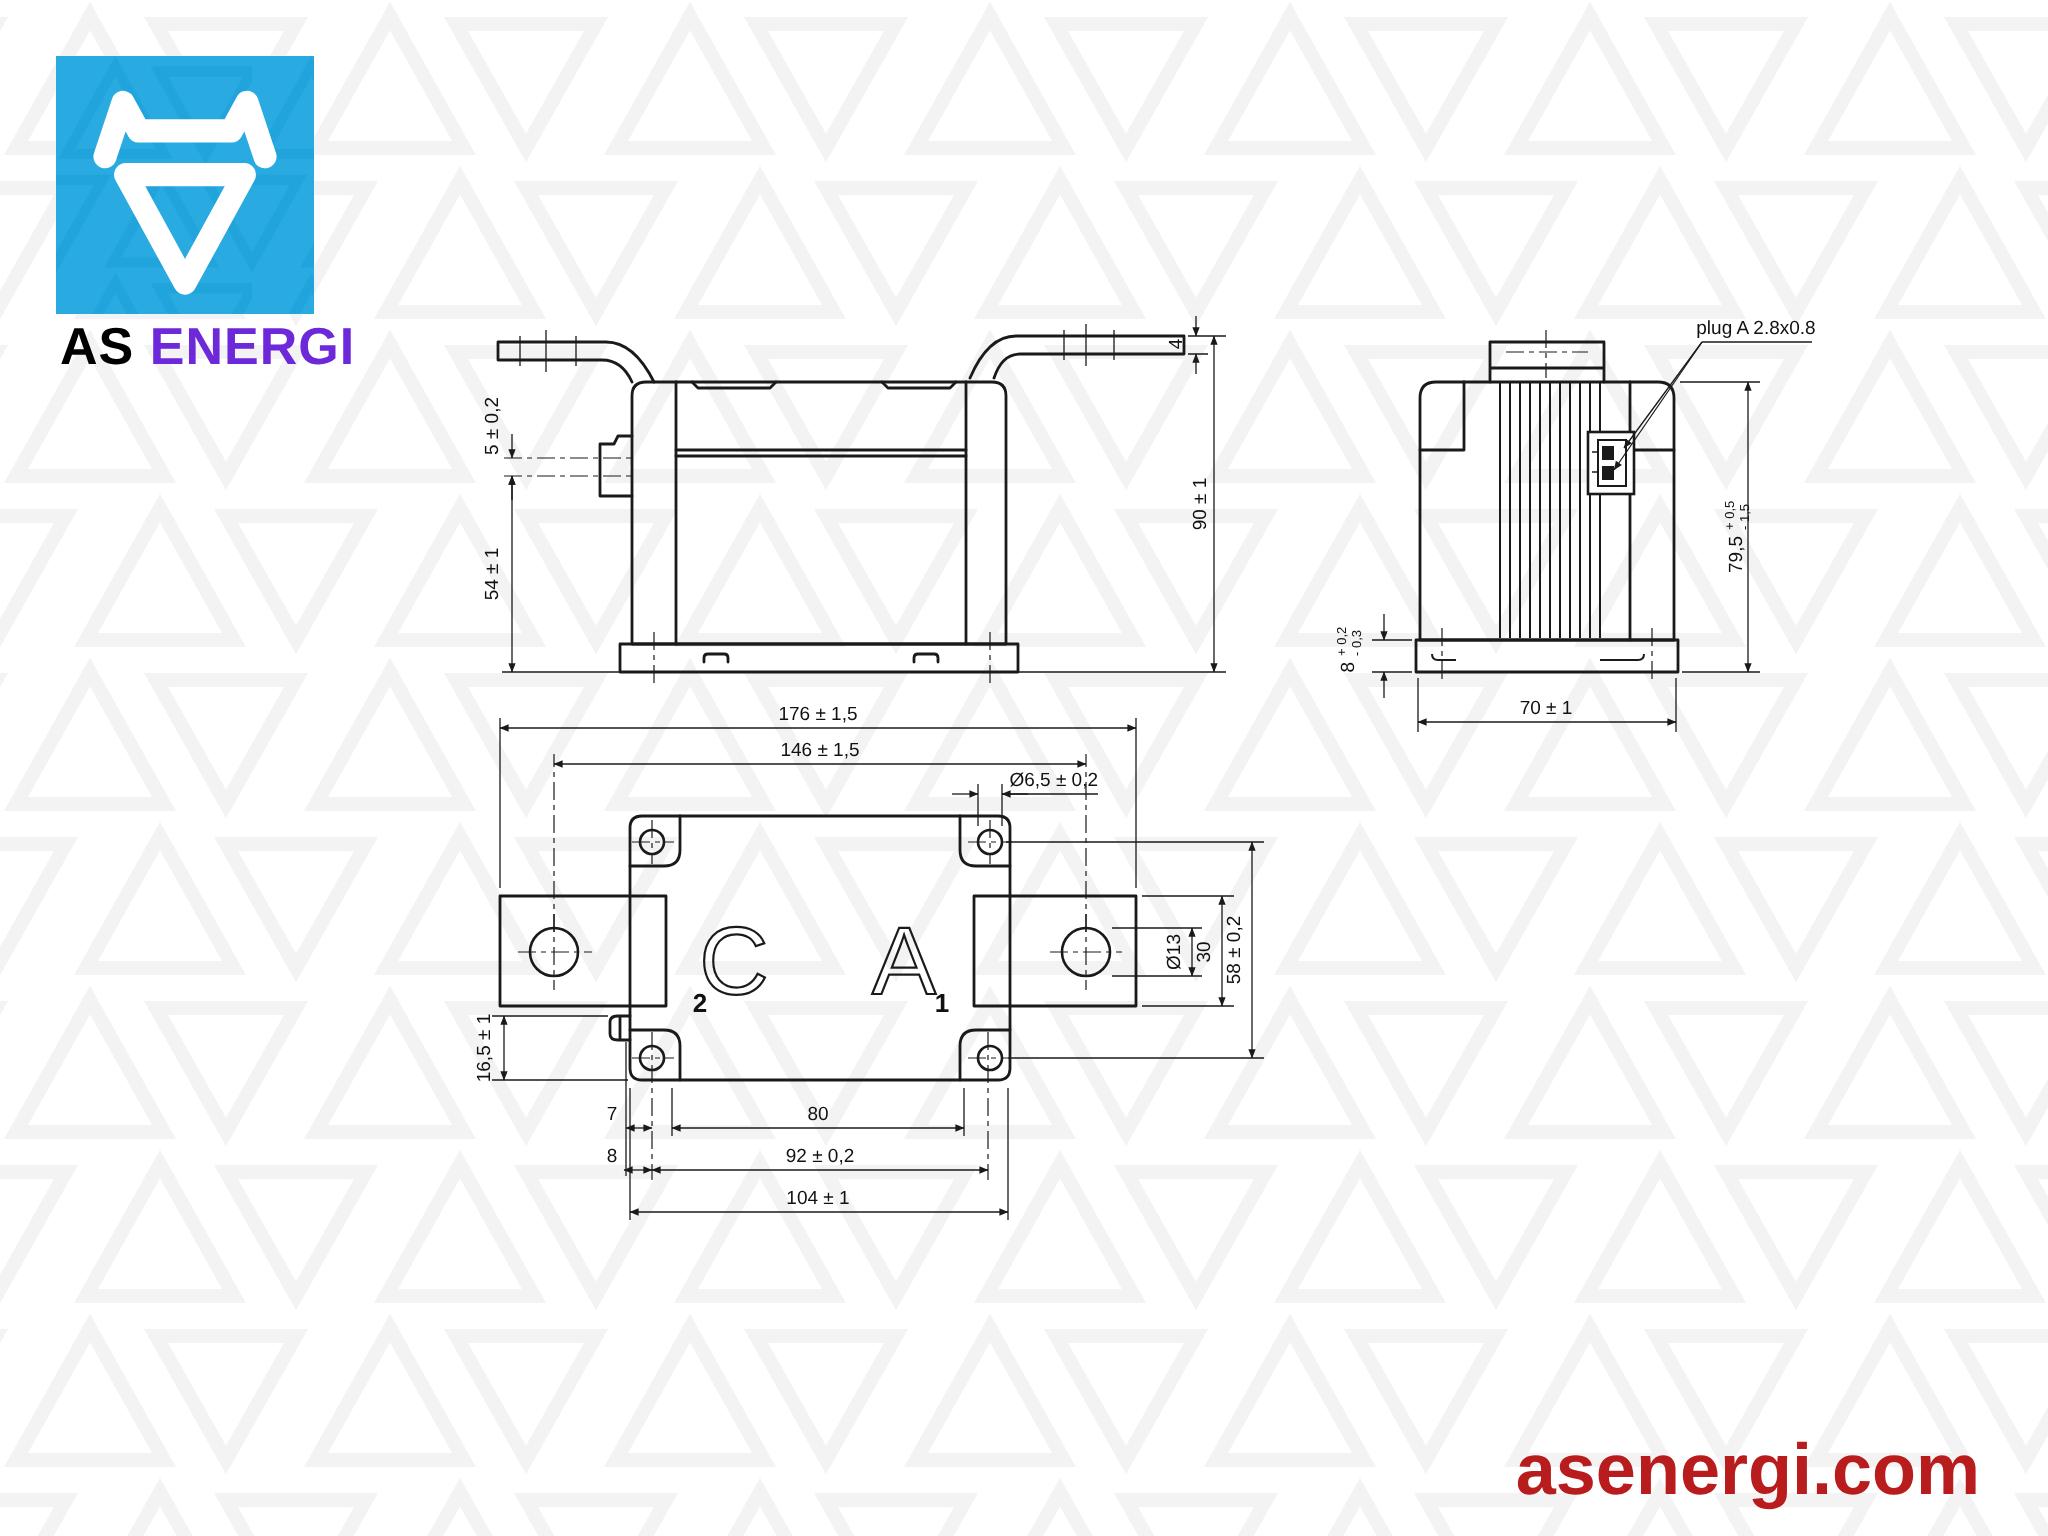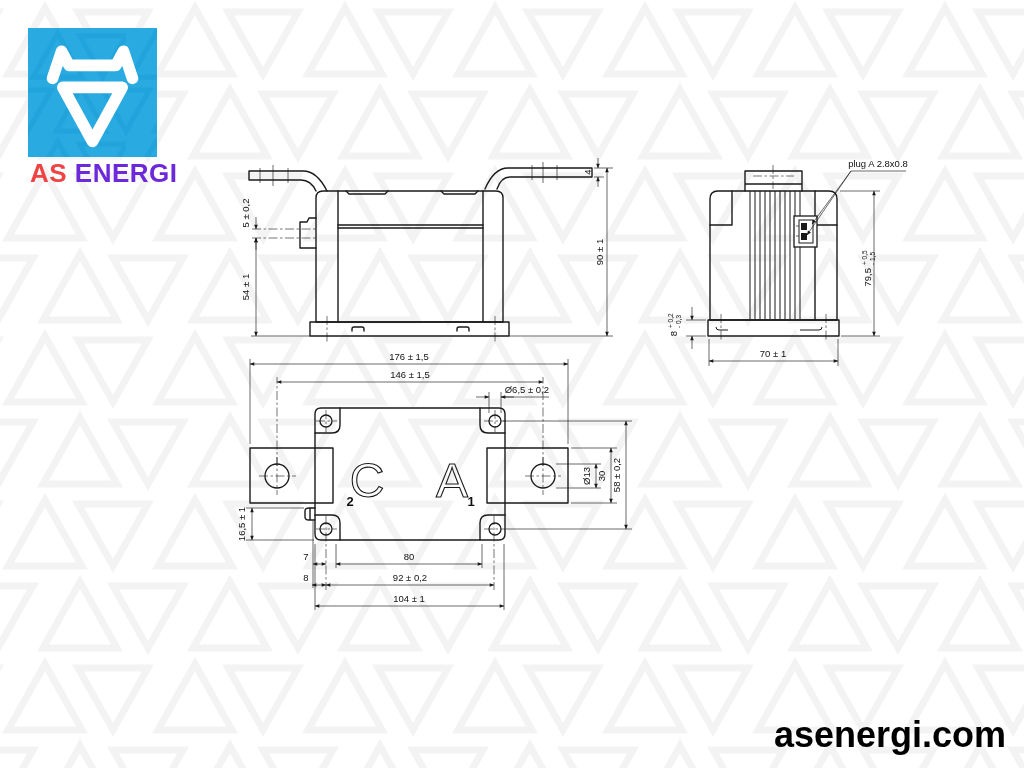--- a/index.html
+++ b/index.html
@@ -12,25 +12,25 @@
   #drawing{position:absolute;left:0;top:0;z-index:2;}
   #logo{
     position:absolute;left:28px;top:28px;width:129px;height:129px;
     background:#29abe2;z-index:3;
   }
   #logo svg{position:absolute;left:0;top:0;}
   #logo-text{
     position:absolute;left:30px;top:158px;z-index:3;
     font-size:26px;font-weight:bold;letter-spacing:.5px;white-space:nowrap;
   }
-  #logo-text .lt-as{color:#ef4444;}
+  #logo-text .lt-as{color:#000000;}
   #logo-text .lt-energi{color:#6d28d9;}
   #website{
-    position:absolute;right:18px;bottom:12px;z-index:3;
-    font-size:36px;font-weight:bold;color:#000000;
+    position:absolute;right:34px;bottom:12px;z-index:3;
+    font-size:36px;font-weight:bold;color:#b91c1c;
   }
   
   .obj{fill:none;stroke:#1a1a1a;stroke-width:1.4;stroke-linejoin:round;stroke-linecap:round;}
   .obj2{fill:none;stroke:#1a1a1a;stroke-width:1;stroke-linejoin:round;}
   .thin{fill:none;stroke:#1a1a1a;stroke-width:.65;}
   .cl{fill:none;stroke:#1a1a1a;stroke-width:.6;stroke-dasharray:9 2.5 2.5 2.5;}
   .dt{font-family:"Liberation Sans",sans-serif;font-size:9.5px;fill:#111;}
   .dts{font-family:"Liberation Sans",sans-serif;font-size:6.5px;fill:#111;}
   .bigletter{font-family:"Liberation Sans",sans-serif;font-size:48px;fill:none;stroke:#1a1a1a;stroke-width:1.1;}
   .sub{font-family:"Liberation Sans",sans-serif;font-size:13px;font-weight:bold;fill:#111;}

